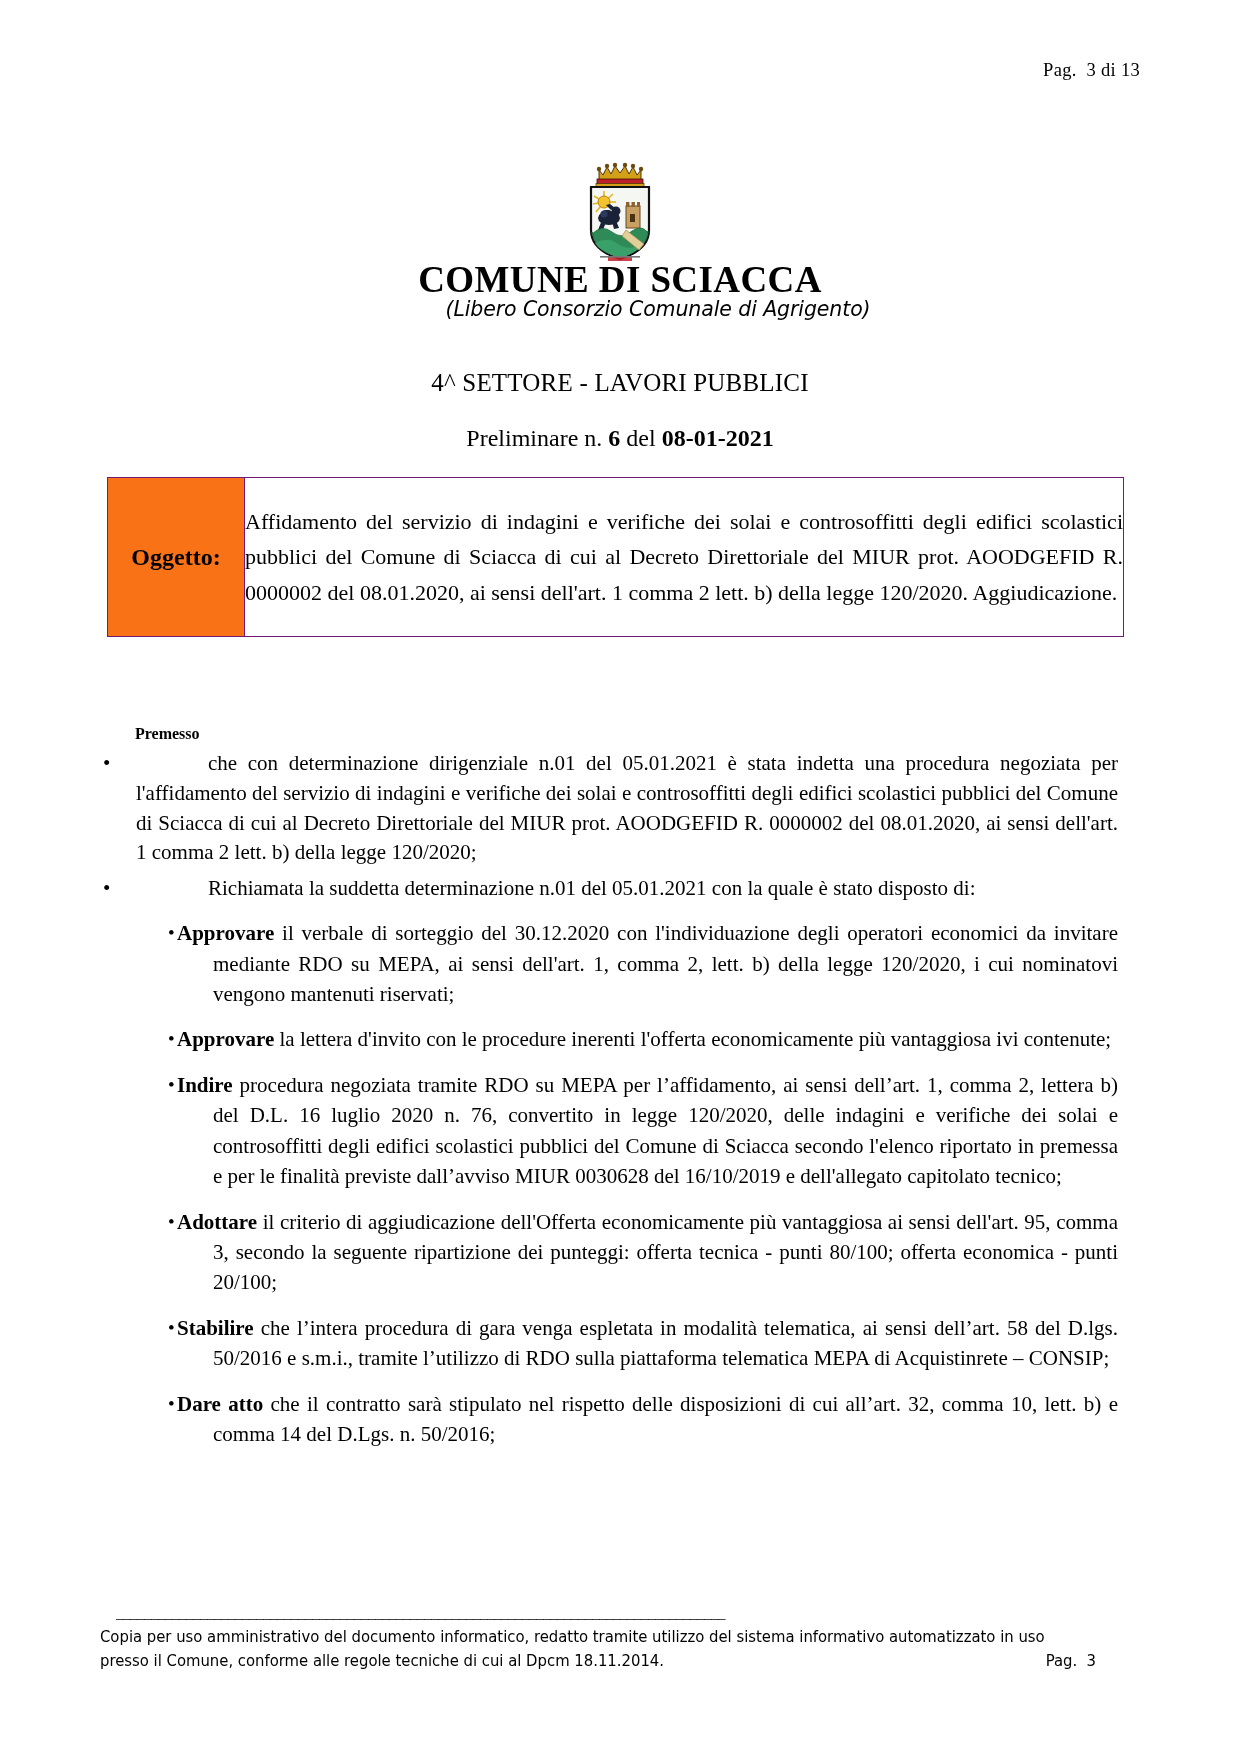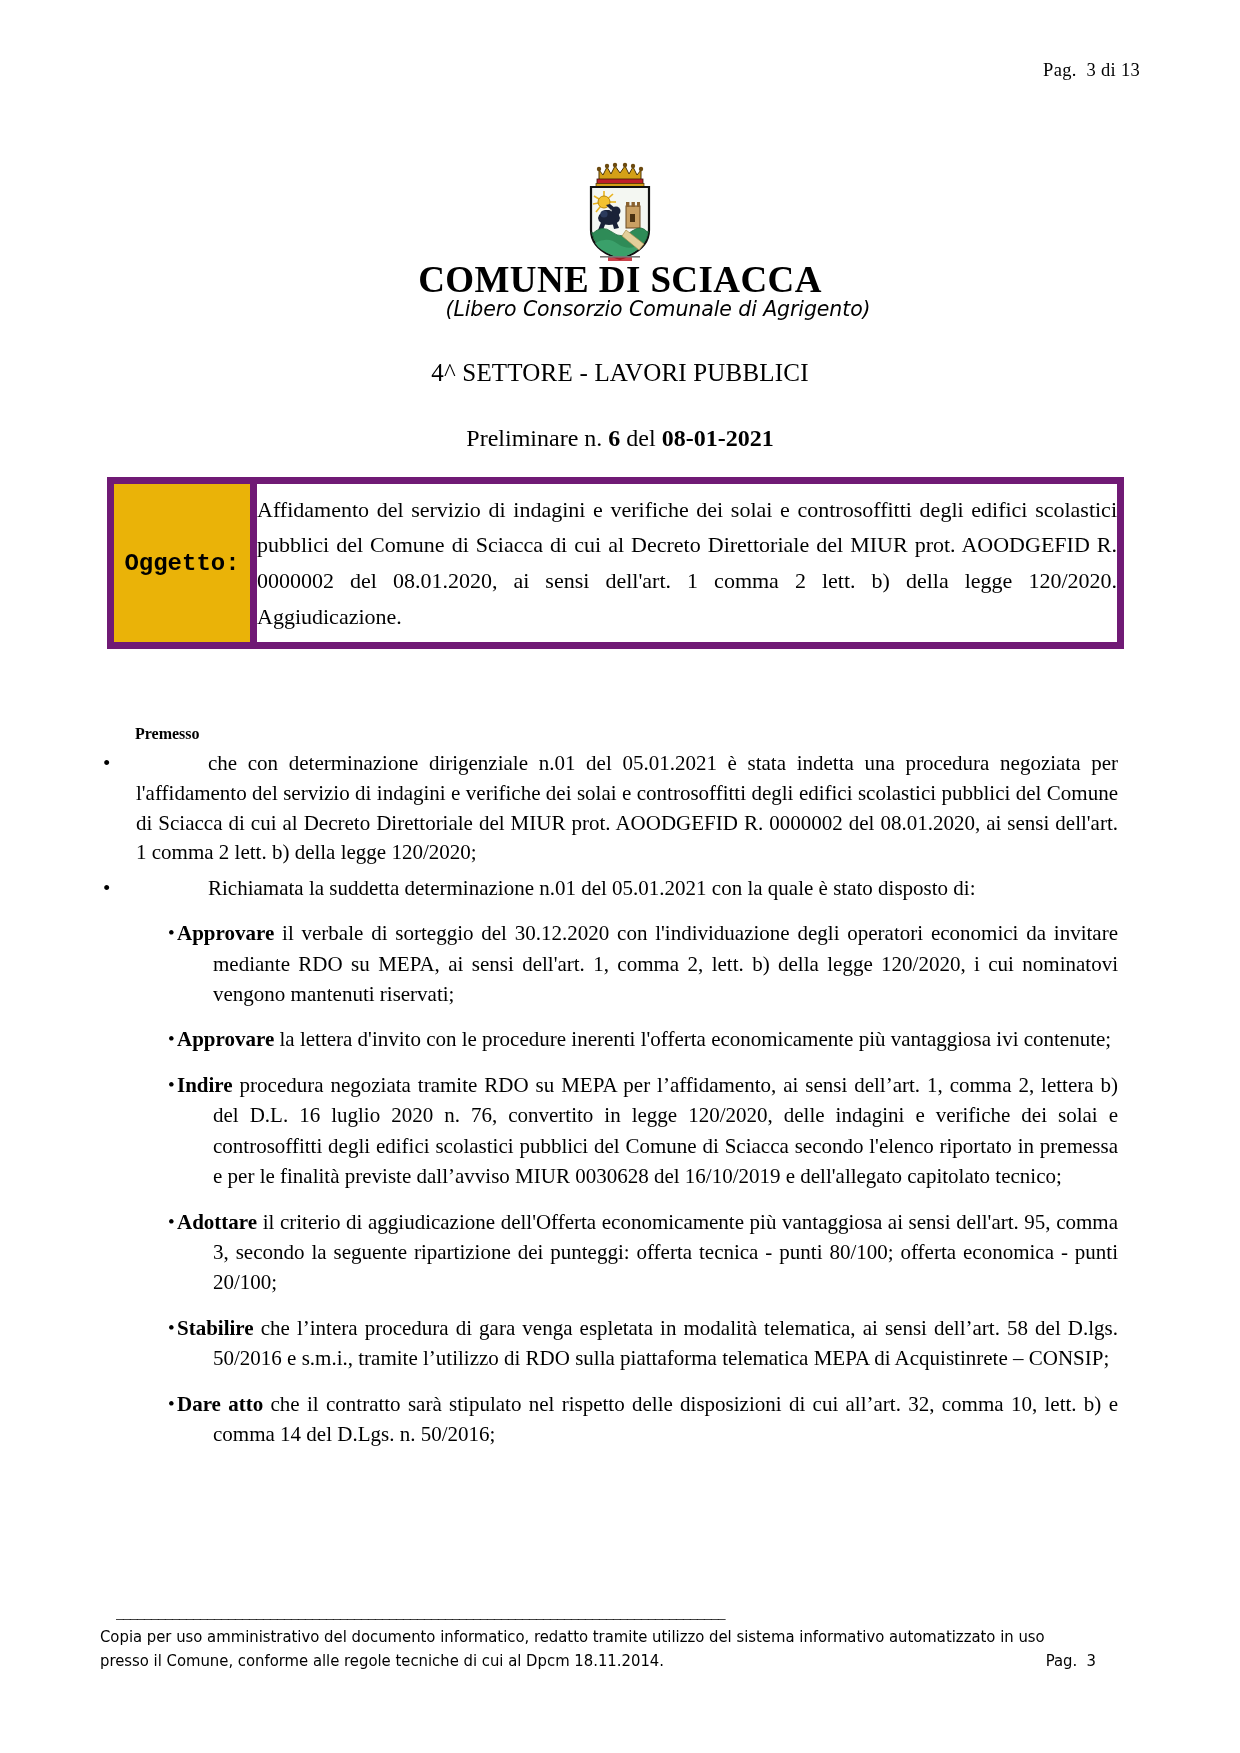--- a/index.html
+++ b/index.html
@@ -65,21 +65,21 @@
     width: 100%;
     text-align: center;
     font-family: "DejaVu Sans", "Liberation Sans", sans-serif;
     font-size: 20.5px;
     font-style: italic;
     letter-spacing: -0.1px;
     padding-left: 38px;
   }
   .title-sector {
     position: absolute;
-    top: 359px;
+    top: 369px;
     left: 0;
     width: 100%;
     text-align: center;
     font-family: "Liberation Serif", serif;
     font-size: 25px;
     letter-spacing: 0.2px;
   }
   .title-prelim {
     position: absolute;
     top: 425px;
@@ -94,31 +94,31 @@
   
   .oggetto-table {
     position: absolute;
     top: 477px;
     left: 107px;
     width: 1017px;
     border-collapse: collapse;
     table-layout: fixed;
   }
   .oggetto-table td {
-    border: 7px solid #701a75;
+    border: 1px solid #701a75;
     vertical-align: middle;
     padding: 0;
   }
   .cell-label {
     width: 136px;
-    background: #eab308;
+    background: #f97316;
     text-align: center;
     font-size: 24px;
     font-weight: 700;
-    font-family: Liberation Mono, monospace;
+    font-family: Liberation Serif, serif;
     height: 158px;
   }
   .cell-body {
     background: #ffffff;
     padding: 12px 14px 12px 14px;
     font-size: 22px;
     line-height: 1.62;
     text-align: justify;
     font-family: "Liberation Serif", serif;
   }

